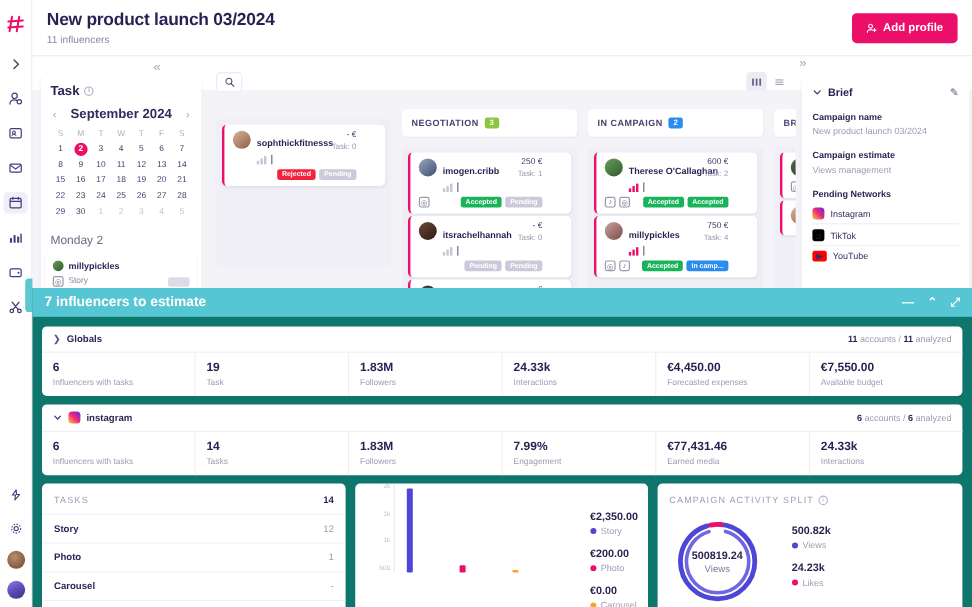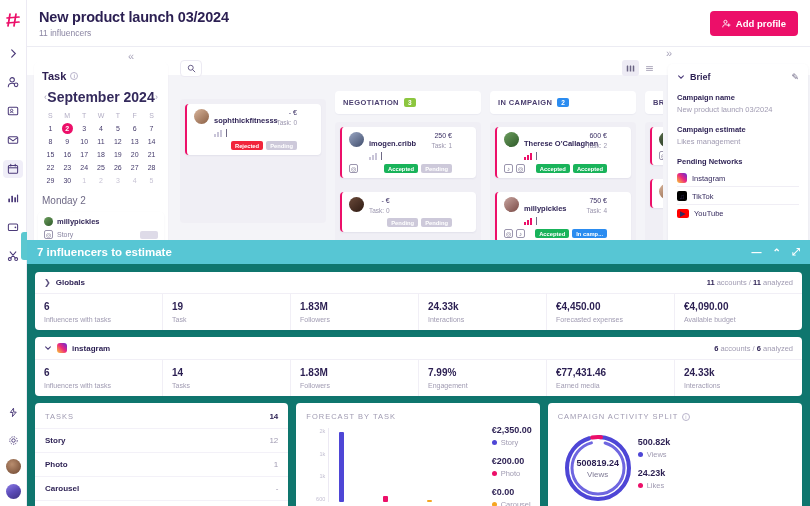--- a/index.html
+++ b/index.html
@@ -55,21 +55,21 @@
   
   .cal-panel {
     position: absolute; left: 34px; top: 62px; width: 134px; height: 200px;
     background: #fff; border-radius: 5px; padding: 8px 8px 0 8px;
     box-shadow: 0 1px 2px rgba(60,50,110,.06);
   }
   .cal-head { font-size: 11px; font-weight: bold; display: flex; align-items: center; gap: 4px; }
   .info-dot { width: 8px; height: 8px; border-radius: 50%; border: 1px solid #b9b4cb; color: #b9b4cb;
     font-size: 6px; line-height: 7px; text-align: center; }
   .cal-nav { display: flex; align-items: center; justify-content: space-between; margin-top: 7px; padding: 0 2px; }
-  .cal-nav b { font-size: 14px; color: #342a5c; }
+  .cal-nav b { font-size: 11px; color: #342a5c; }
   .cal-nav span { font-size: 9px; color: #a8a3bb; cursor: pointer; }
   .cal-grid { display: grid; grid-template-columns: repeat(7, 1fr); margin-top: 5px; row-gap: 2px; }
   .cal-grid div { font-size: 7px; text-align: center; color: #443a6b; height: 11px; line-height: 11px; }
   .cal-grid .dow { color: #b3aec5; }
   .cal-grid .muted { color: #c7c3d4; }
   .cal-grid .today {
     background: #ec0f69; color: #fff; border-radius: 50%;
     width: 11px; height: 11px; margin: 0 auto; font-weight: bold;
   }
   .day-label { position: absolute; left: 42px; top: 195px; font-size: 10px; color: #6f6a86; }
@@ -99,21 +99,21 @@
   .col { width: 146px; }
   .col-head {
     background: #fff; border-radius: 4px; height: 23px; display: flex; align-items: center;
     padding: 0 8px; gap: 5px; box-shadow: 0 1px 1px rgba(60,50,110,.05);
   }
   .col-title { font-size: 7.5px; font-weight: bold; letter-spacing: .4px; color: #4b3f70; }
   .col-count { font-size: 6.5px; font-weight: bold; color: #fff; border-radius: 2px; padding: 1px 4px; min-width: 11px; text-align: center; }
   .col-body { margin-top: 8px; background: #f0eff5; border-radius: 4px; padding: 5px; min-height: 124px; }
   .card {
     background: #fff; border-radius: 4px; border-left: 2.5px solid #ec0f69;
-    padding: 5px 24px 5px 7px; margin-bottom: 14px; box-shadow: 0 1px 2px rgba(60,50,110,.07);
+    padding: 5px 24px 5px 7px; margin-bottom: 2px; box-shadow: 0 1px 2px rgba(60,50,110,.07);
   }
   .c-top { display: flex; align-items: flex-start; gap: 5px; }
   .c-av { width: 15px; height: 15px; border-radius: 50%; flex: none; }
   .c-mid { flex: 1; min-width: 0; }
   .c-name { font-size: 7.5px; font-weight: bold; color: #2b1f52; white-space: nowrap; overflow: hidden; text-overflow: ellipsis;}
   .c-right { text-align: right; }
   .c-price { font-size: 7px; color: #3a2f63; }
   .c-task { font-size: 6.5px; color: #9b96ae; margin-top: 3px; }
   .bars { display: flex; align-items: flex-end; gap: 1px; height: 7px; margin-top: 3px; }
   .bars i { display: block; width: 2px; background: #c9c5d8; }
@@ -194,21 +194,21 @@
   .lg .v { font-size: 9px; font-weight: bold; color: #2b1f52; }
   .lg .k { font-size: 7.5px; color: #a09bb2; margin-top: 3px; display: flex; align-items: center; gap: 4px; }
   .dot { width: 5px; height: 5px; border-radius: 50%; display: inline-block; }
   .w3 { width: 257px; position: relative; }
   .donut-wrap { display: flex; align-items: center; padding: 0 10px; }
   .donut { position: relative; width: 80px; height: 80px; }
   .donut .ctr { position: absolute; inset: 0; display: flex; flex-direction: column;
     align-items: center; justify-content: center; }
   .donut .ctr .v { font-size: 9px; font-weight: bold; color: #2b1f52; }
   .donut .ctr .k { font-size: 8px; color: #7f7a95; margin-top: 2px; }
-  .d-legend { }
+  .d-legend { margin-left: 22px; }
 </style>
 </head>
 <body>
 
 <div class="app">
 
   <div class="rail">
     <div class="rail-logo">
       <svg width="16" height="16" viewBox="0 0 16 16">
           <g stroke="#ec0f69" stroke-width="1.7" stroke-linecap="round">
@@ -459,20 +459,26 @@
                 <span class="sicon">◎</span>
                 <span class="tags">
                   <span class="tag accepted">Accepted</span>
                   <span class="tag pending">Pending</span>
                 </span>
               </div>
             </div>
             <div class="card">
               <div class="c-top">
                 <span class="c-av" style="background:linear-gradient(140deg,#6b4a3a,#2d1a12)"></span>
+                <span class="c-mid"><span class="c-name">itsrachelhannah</span><span class="bars ">
+                    <i style="height:3px"></i>
+                    <i style="height:5px"></i>
+                    <i style="height:7px"></i>
+                    <span class="caret"></span>
+                  </span></span>
                 <span class="c-right">
                   <div class="c-price">- €</div>
                   <div class="c-task">Task: 0</div>
                 </span>
               </div>
               <div class="c-bot">
                 <span class="tags">
                   <span class="tag pending">Pending</span>
                   <span class="tag pending">Pending</span>
                 </span>
@@ -586,21 +592,21 @@
     <div class="brief-head">
       <svg width="8" height="8" viewBox="0 0 10 10">
           <path d="M2 3.5 5 6.5 8 3.5" fill="none" stroke="#4b3a79" stroke-width="1.3" stroke-linecap="round"></path>
         </svg>
       <b>Brief</b>
       <span class="pen">✎</span>
     </div>
     <div class="b-label">Campaign name</div>
     <div class="b-val">New product launch 03/2024</div>
     <div class="b-label">Campaign estimate</div>
-    <div class="b-val">Likes management</div>
+    <div class="b-val">Views management</div>
     <div class="b-label" style="margin-bottom:3px">Pending Networks</div>
     <div class="sn-row">
       <span class="sn-ig"></span>
       <span>Instagram</span>
     </div>
     <div class="sn-row">
       <span class="sn-tt">♫</span>
       <span>TikTok</span>
     </div>
     <div class="sn-row" style="border:none">
@@ -646,21 +652,21 @@
             </div>
             <div class="stat bord">
               <div class="v">24.33k</div>
               <div class="k">Interactions</div>
             </div>
             <div class="stat bord">
               <div class="v">€4,450.00</div>
               <div class="k">Forecasted expenses</div>
             </div>
             <div class="stat bord">
-              <div class="v">€4,090.00</div>
+              <div class="v">€7,550.00</div>
               <div class="k">Available budget</div>
             </div>
           </div>
       </div>
 
       <div class="acc">
         <div class="acc-head">
           <svg width="8" height="8" viewBox="0 0 10 10">
               <path d="M2 3.5 5 6.5 8 3.5" fill="none" stroke="#4b3a79" stroke-width="1.3" stroke-linecap="round"></path>
             </svg>
@@ -719,21 +725,20 @@
               </div>
               <div class="t-row">
                 <span class="l">Carousel</span>
                 <span class="r">-</span>
               </div>
               <div class="t-row"></div>
             </div>
         </div>
 
         <div class="w w2">
-          <div class="w-title">FORECAST BY TASK</div>
           <div class="chart-wrap">
             <div class="axis" id="forecast-axis">
                 <div>2k</div>
                 <div>1k</div>
                 <div>1k</div>
                 <div>600</div>
               </div>
             <div class="plot" id="forecast-plot">
                 <div class="bar-col" style="left: 10px; height: 70.5px; background: rgb(78, 70, 214);"></div>
                 <div class="bar-col" style="left: 54px; height: 6px; background: rgb(236, 15, 105);"></div>

